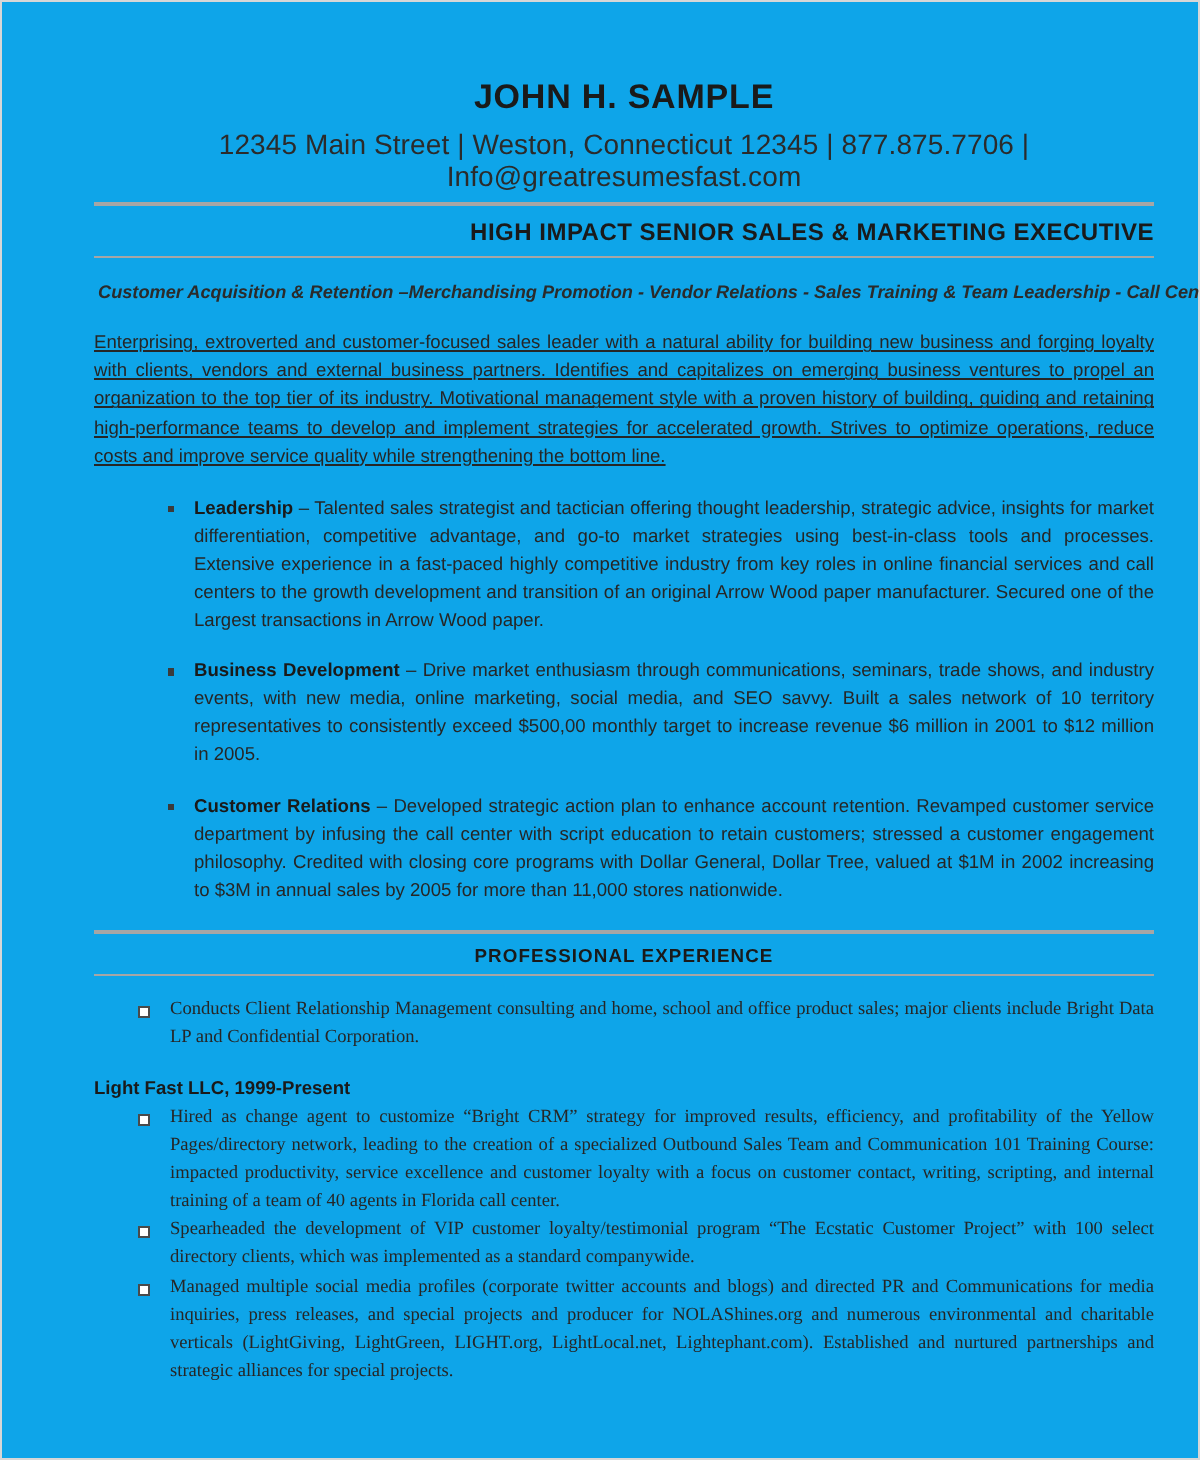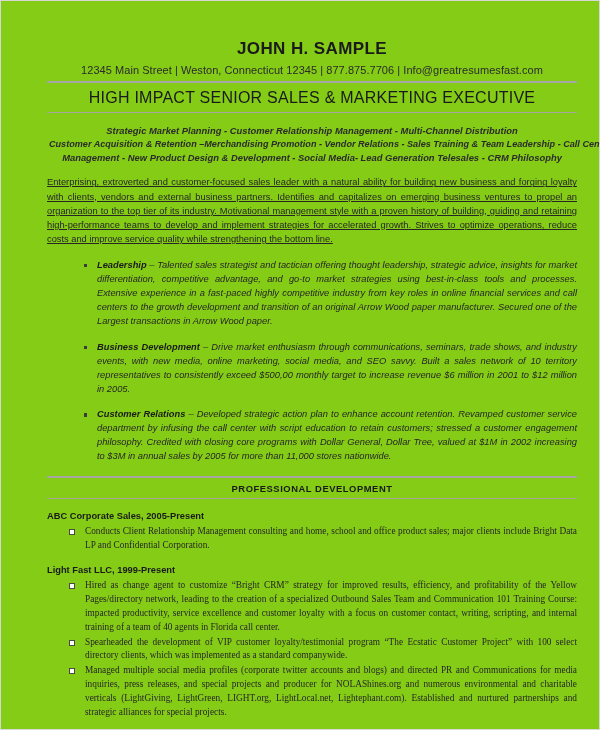--- a/index.html
+++ b/index.html
@@ -13,55 +13,55 @@
     font-family: "Liberation Serif", "DejaVu Serif", serif;
     color: #231f20;
     overflow: hidden;
   }
   .page {
     position: relative;
     box-sizing: border-box;
     width: 600px;
     height: 730px;
     border: 1px solid #d7d7d7;
-    background: #84cc16;
+    background: #0ea5e9;
     padding: 34px 22px 0 46px;
   }
   .resume {
     font-family: "Liberation Sans", "DejaVu Sans", sans-serif;
   }
 
   
   .name {
     text-align: center;
     font-size: 17px;
     font-weight: bold;
     letter-spacing: 0.4px;
     color: #1a1a1a;
     margin: 4px 0 5px 0;
   }
   .contact {
     text-align: center;
-    font-size: 11px;
+    font-size: 14px;
     color: #2b2b2b;
     margin-bottom: 5px;
     letter-spacing: 0.05px;
   }
   .rule {
     height: 0;
     border-top: 2px solid #a6a6a6;
     margin: 0;
   }
   .rule.thin {
     border-top: 1.5px solid #a6a6a6;
   }
   .headline {
-    text-align: center;
-    font-size: 16px;
-    font-weight: normal;
+    text-align: right;
+    font-size: 12px;
+    font-weight: bold;
     letter-spacing: 0.25px;
     color: #1a1a1a;
     padding: 6px 0 5px 0;
   }
 
   
   .keywords {
     text-align: center;
     font-style: italic;
     font-weight: bold;
@@ -81,21 +81,20 @@
     color: #262626;
     padding: 2px 0 4px 0;
     text-decoration: underline;
   }
 
   
   .hl-list {
     margin: 9px 0 0 0;
     padding: 0;
     list-style: none;
-    font-style: italic;
   }
   .hl-item {
     position: relative;
     padding-left: 14px;
     margin-bottom: 12px;
     font-size: 9.3px;
     line-height: 1.5;
     text-align: justify;
     color: #262626;
   }
@@ -174,42 +173,39 @@
 
     <div>
       <div class="name">JOHN H. SAMPLE</div>
       <div class="contact">12345 Main Street | Weston, Connecticut 12345 | 877.875.7706 | Info@greatresumesfast.com</div>
       <div class="rule"></div>
       <div class="headline">HIGH IMPACT SENIOR SALES &amp; MARKETING EXECUTIVE</div>
       <div class="rule thin"></div>
     </div>
 
     <div class="keywords">
-      <div>Strategic Market Planning - Customer Relationship Management - Multi-Channel Distribution</div>
       <div class="wide">Customer Acquisition &amp; Retention –Merchandising Promotion - Vendor Relations - Sales Training &amp; Team Leadership - Call Center</div>
-      <div>Management - New Product Design &amp; Development - Social Media- Lead Generation Telesales - CRM Philosophy</div>
     </div>
 
     <div class="summary">Enterprising, extroverted and customer-focused sales leader with a natural ability for building new business and forging loyalty with clients, vendors and external business partners.  Identifies and capitalizes on emerging business ventures to propel an organization to the top tier of its industry.  Motivational management style with a proven history of building, guiding and retaining high-performance teams to develop and implement strategies for accelerated growth.  Strives to optimize operations, reduce costs and improve service quality while strengthening the bottom line.</div>
 
     <div class="hl-wrap">
       <ul class="hl-list">
         <li class="hl-item"><b>Leadership</b><span> – </span><span>Talented sales strategist and tactician offering thought leadership, strategic advice, insights for market differentiation, competitive advantage, and go-to market strategies using best-in-class tools and processes.  Extensive experience in a fast-paced highly competitive industry from key roles in online financial services and call centers to the growth development and transition of an original Arrow Wood paper manufacturer.  Secured one of the Largest transactions in Arrow Wood paper.</span></li>
         <li class="hl-item"><b>Business Development</b><span> – </span><span>Drive market enthusiasm through communications, seminars, trade shows, and industry events, with new media, online marketing, social media, and SEO savvy.  Built a sales network of 10 territory representatives to consistently exceed $500,00 monthly target to increase revenue $6 million in 2001 to $12 million in 2005.</span></li>
         <li class="hl-item"><b>Customer Relations</b><span> – </span><span>Developed strategic action plan to enhance account retention.  Revamped customer service department by infusing the call center with script education to retain customers; stressed a customer engagement philosophy.  Credited with closing core programs with Dollar General, Dollar Tree, valued at $1M in 2002 increasing to $3M in annual sales by 2005 for more than 11,000 stores nationwide.</span></li>
       </ul>
     </div>
 
     <div class="section-band">
       <div class="rule"></div>
-      <div class="section-title">PROFESSIONAL DEVELOPMENT</div>
+      <div class="section-title">PROFESSIONAL EXPERIENCE</div>
       <div class="rule thin"></div>
 
       <div class="job">
-        <div class="job-company">ABC Corporate Sales, 2005-Present</div>
         <ul class="duties">
           <li class="duty">Conducts Client Relationship Management consulting and home, school and office product sales; major clients include Bright Data LP and Confidential Corporation.</li>
         </ul>
       </div>
 
       <div class="job">
         <div class="job-company">Light Fast LLC, 1999-Present</div>
         <ul class="duties">
           <li class="duty">Hired as change agent to customize “Bright CRM” strategy for improved results, efficiency, and profitability of the Yellow Pages/directory network, leading to the creation of a specialized Outbound Sales Team and Communication 101 Training Course: impacted productivity, service excellence and customer loyalty with a focus on customer contact, writing, scripting, and internal training of a team of 40 agents in Florida call center.</li>
           <li class="duty">Spearheaded the development of VIP customer loyalty/testimonial program “The Ecstatic Customer Project” with 100 select directory clients, which was implemented as a standard companywide.</li>

